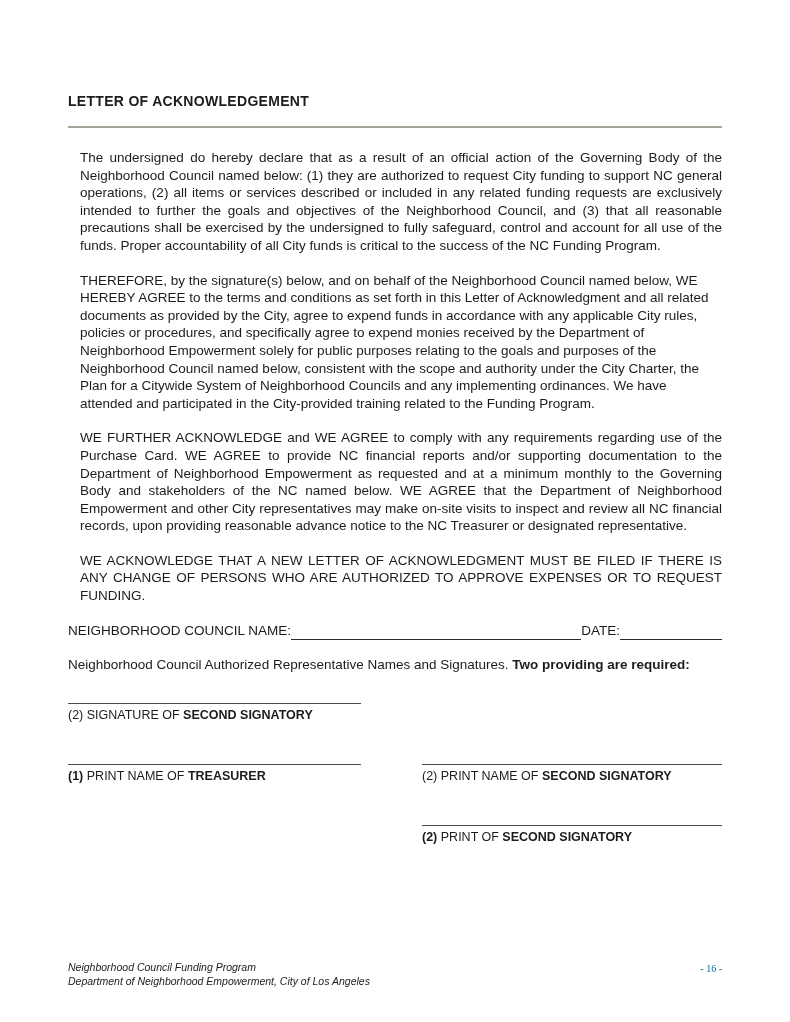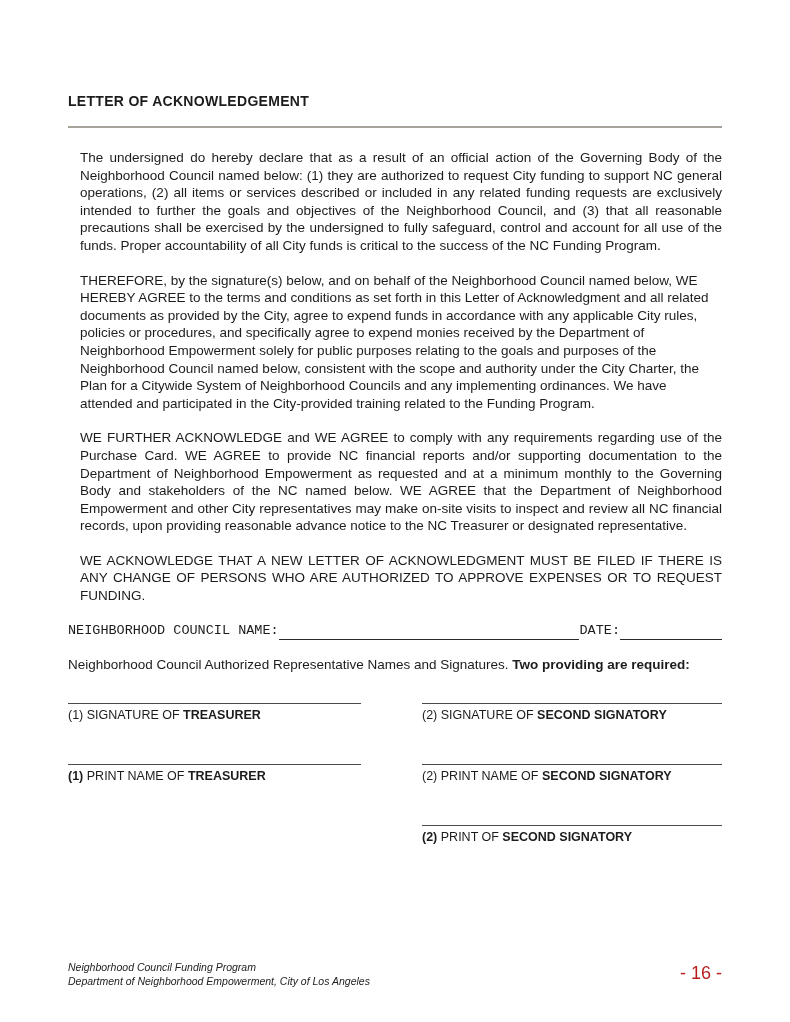--- a/index.html
+++ b/index.html
@@ -24,21 +24,20 @@
   .para {
     font-size: 13.5px; line-height: 17.6px;
     margin: 0 0 17px 12px;
     text-align: justify;
   }
   .para.left { text-align: left; }
   .nc-row {
     display: flex; align-items: flex-end;
     font-size: 13.5px; line-height: 18px;
     white-space: nowrap;
-    font-family: Liberation Mono, monospace;
   }
   .blank {
     display: inline-block;
     border-bottom: 1.5px solid #2b2b2b;
     height: 15px;
   }
   .blank.name { flex: 1; min-width: 120px; }
   .blank.date { width: 102px; }
   .rep-line {
     margin-top: 16px;
@@ -64,22 +63,22 @@
     position: absolute;
     left: 68px; right: 68px; bottom: 34px;
     display: flex; justify-content: space-between; align-items: flex-start;
   }
   .footer-org {
     font-style: italic;
     font-size: 10.5px; line-height: 13.5px;
     color: #222;
   }
   .page-num {
-    font-family: Liberation Sans, sans-serif;
-    font-size: 18px; color: #b91c1c;
+    font-family: Liberation Serif, serif;
+    font-size: 10px; color: #0369a1;
     padding-top: 2px;
   }
 </style>
 </head>
 <body>
 
 <div class="page">
 
   <h1 class="doc-title">LETTER OF ACKNOWLEDGEMENT</h1>
   <div class="title-rule"></div>
@@ -100,25 +99,20 @@
   </div>
 
   <p class="rep-line">
     <span>Neighborhood Council Authorized Representative Names and Signatures.</span>
     <span class="b">Two providing are required:</span>
   </p>
 
   <div class="sig-grid">
 
     <div class="sig-row">
-      <div class="sig-cell">
-        <span>(1)</span>
-        <span>SIGNATURE OF</span>
-        <span class="b">TREASURER</span>
-      </div>
       <div class="sig-cell">
         <span>(2)</span>
         <span>SIGNATURE OF</span>
         <span class="b">SECOND SIGNATORY</span>
       </div>
     </div>
 
     <div class="sig-row">
       <div class="sig-cell">
         <span class="b">(1)</span>

